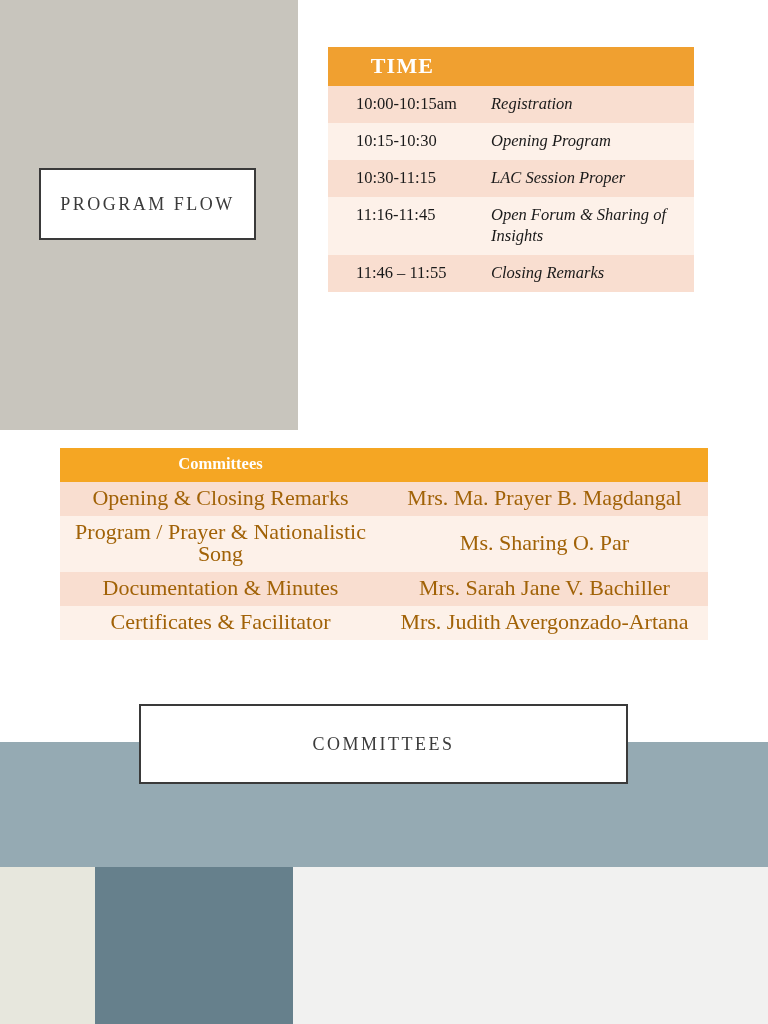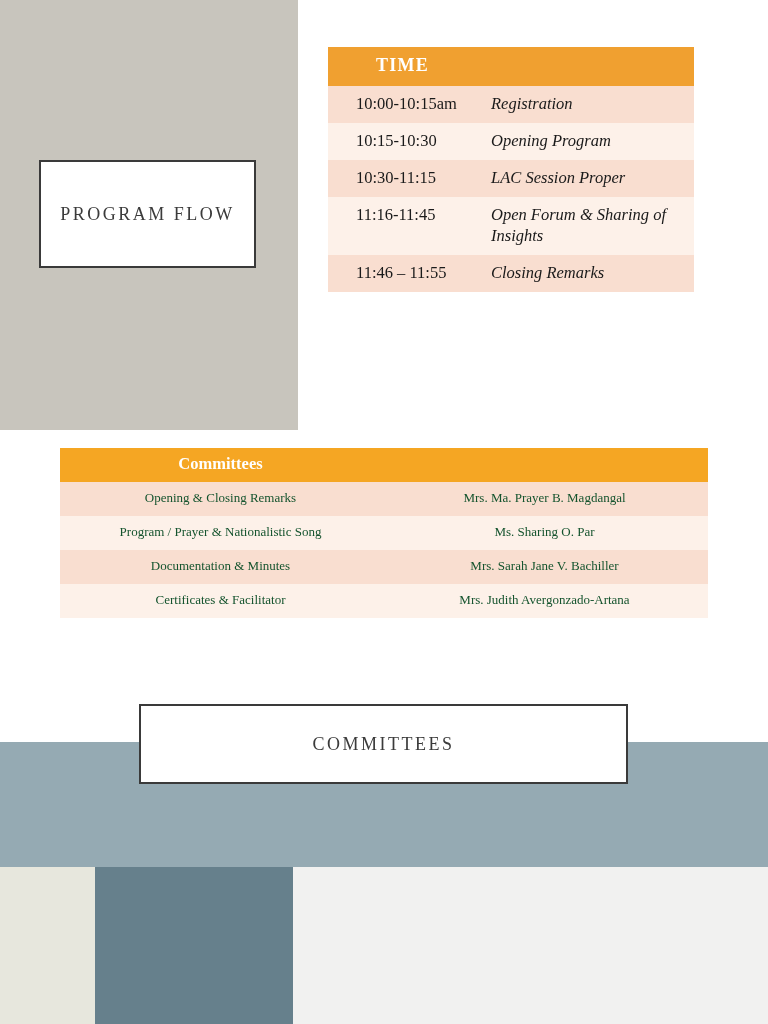--- a/index.html
+++ b/index.html
@@ -68,23 +68,23 @@
     text-align: center;
     box-sizing: border-box;
   }
   .title-box span {
     font-family: "Liberation Serif", serif;
     letter-spacing: 2.5px;
     color: #3b3b3b;
   }
   #program-flow-title {
     left: 39px;
-    top: 160px;
+    top: 168px;
     width: 217px;
-    height: 108px;
+    height: 72px;
   }
   #program-flow-title span {
     font-size: 18px;
     line-height: 26px;
   }
   #committees-title {
     left: 139px;
     top: 704px;
     width: 489px;
     height: 80px;
@@ -107,21 +107,21 @@
     padding: 7px 12px 9px 28px;
     font-size: 16.5px;
     color: #1a1a1a;
     vertical-align: top;
     line-height: 21px;
     border: none;
   }
   #program-table th {
     background: #f0a030;
     color: #ffffff;
-    font-size: 18px;
+    font-size: 22px;
     text-align: center;
     letter-spacing: 1.2px;
     font-weight: bold;
     padding: 8px 12px 10px 12px;
   }
   #program-table col.c-time { width: 149px; }
   #program-table col.c-act  { width: 217px; }
   #program-table tbody tr:nth-child(odd) td { background: #f9ded0; }
   #program-table tbody tr:nth-child(even) td { background: #fdf1e9; }
   #program-table td.act { padding-left: 14px; font-style: italic; }
@@ -140,22 +140,22 @@
   #committees-table th {
     background: #f5a623;
     color: #ffffff;
     font-size: 16.5px;
     font-weight: bold;
     text-align: center;
     padding: 6px 8px 8px 8px;
   }
   #committees-table th.blank { background: #f5a623; }
   #committees-table td {
-    font-size: 13px;
-    color: #14532d;
+    font-size: 22px;
+    color: #a16207;
     text-align: center;
     padding: 5px 10px 7px 10px;
     line-height: 22px;
   }
   #committees-table tbody tr:nth-child(odd) td { background: #f9ded0; }
   #committees-table tbody tr:nth-child(even) td { background: #fdf1e9; }
 </style>
 </head>
 <body>
 

